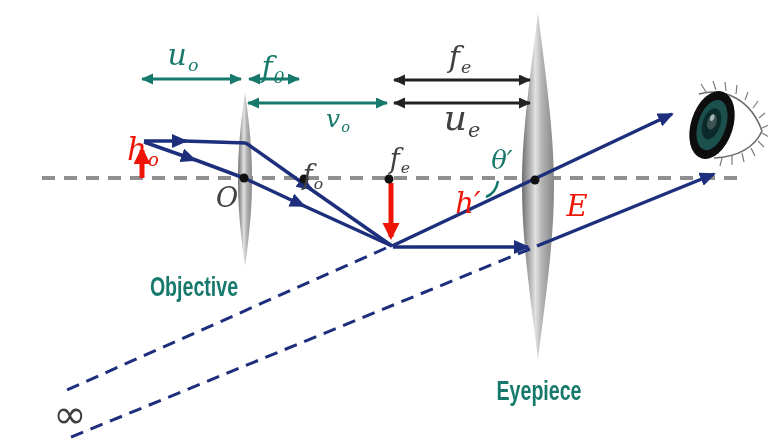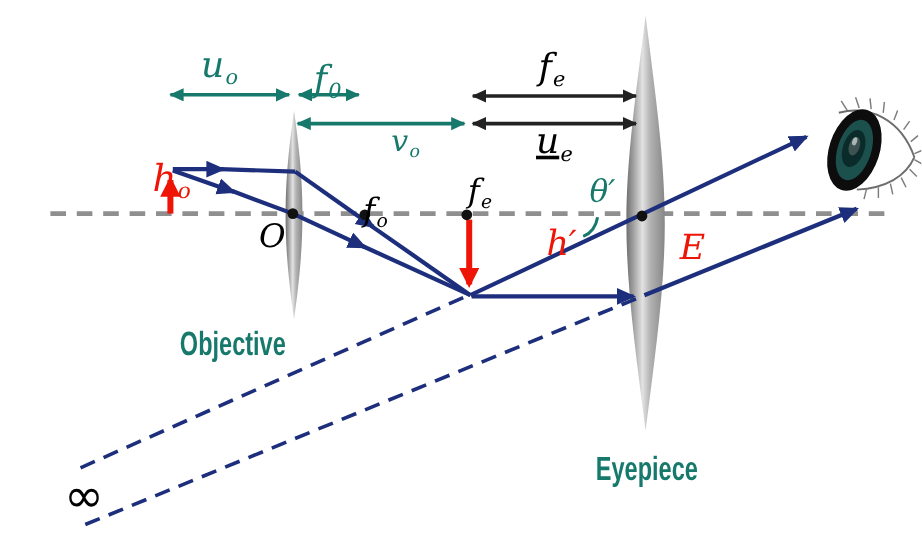--- a/index.html
+++ b/index.html
@@ -5,21 +5,21 @@
   html,body{margin:0;padding:0;background:#ffffff;}
   #stage{position:relative;width:768px;height:447px;overflow:hidden;background:#ffffff;
          font-family:"Liberation Sans",sans-serif;}
   #stage svg{position:absolute;left:0;top:0;}
   .lbl{position:absolute;transform:translate(-50%,-50%);
        font-family:"DejaVu Serif",serif;font-style:italic;
        white-space:nowrap;line-height:1;z-index:5;}
   .lbl .sub{font-size:0.58em;font-style:italic;vertical-align:-0.35em;margin-left:1px;}
   .teal{color:#17796b;}
   .red{color:#ee1506;margin-left:40px;}
-  .blk{color:#000000;}
+  .blk{color:#404040;}
   .cond{font-family:"Liberation Sans",sans-serif;font-style:normal;font-weight:bold;
         transform:translate(-50%,-50%) scaleX(0.70);letter-spacing:0px;}
   .inf{font-family:"DejaVu Sans",sans-serif;font-style:normal;font-weight:normal;}
 </style>
 </head>
 <body>
 
 <div id="stage">
 <svg width="768" height="447" viewBox="0 0 768 447">
   <defs>
@@ -106,21 +106,21 @@
       <ellipse cx="711" cy="122" rx="4.5" ry="8" fill="#3e5252"></ellipse>
       <ellipse cx="710" cy="118" rx="2" ry="3.5" fill="#a8b6b6"></ellipse>
     </g>
   </g>
 </svg>
 
 <div class="lbl teal" style="left:183px;top:57px;font-size:30px;"><span>u</span><span class="sub">o</span></div>
 <div class="lbl teal" style="left:273px;top:69px;font-size:30px;"><span>f</span><span class="sub">0</span></div>
 <div class="lbl teal" style="left:338px;top:120px;font-size:25px;"><span>v</span><span class="sub">o</span></div>
 <div class="lbl blk" style="left:460px;top:59px;font-size:30px;"><span>f</span><span class="sub">e</span></div>
-<div class="lbl blk" style="left:462px;top:121px;font-size:30px;text-decoration:underline;"><span>u</span><span class="sub">e</span></div>
+<div class="lbl blk" style="left:462px;top:121px;font-size:36px;"><span>u</span><span class="sub">e</span></div>
 <div class="lbl red" style="left:103px;top:152px;font-size:31px;"><span>h</span><span class="sub">o</span></div>
 <div class="lbl blk" style="left:313px;top:157px;font-size:27px;margin-top:20px;"><span>f</span><span class="sub">o</span></div>
 <div class="lbl blk" style="left:400px;top:161px;font-size:27px;"><span>f</span><span class="sub">e</span></div>
 <div class="lbl red" style="left:428px;top:203px;font-size:29px;"><span>h′</span></div>
 <div class="lbl teal" style="left:502px;top:160px;font-size:26px;"><span>θ′</span></div>
 <div class="lbl blk" style="left:227px;top:197px;font-size:27px;"><span>O</span></div>
 <div class="lbl red" style="left:537px;top:206px;font-size:29px;"><span>E</span></div>
 <div class="lbl teal cond" style="left:194px;top:287px;font-size:28px;"><span>Objective</span></div>
 <div class="lbl teal cond" style="left:539px;top:391px;font-size:28px;"><span>Eyepiece</span></div>
 <div class="lbl blk inf" style="left:70px;top:414px;font-size:40px;"><span>∞</span></div>

